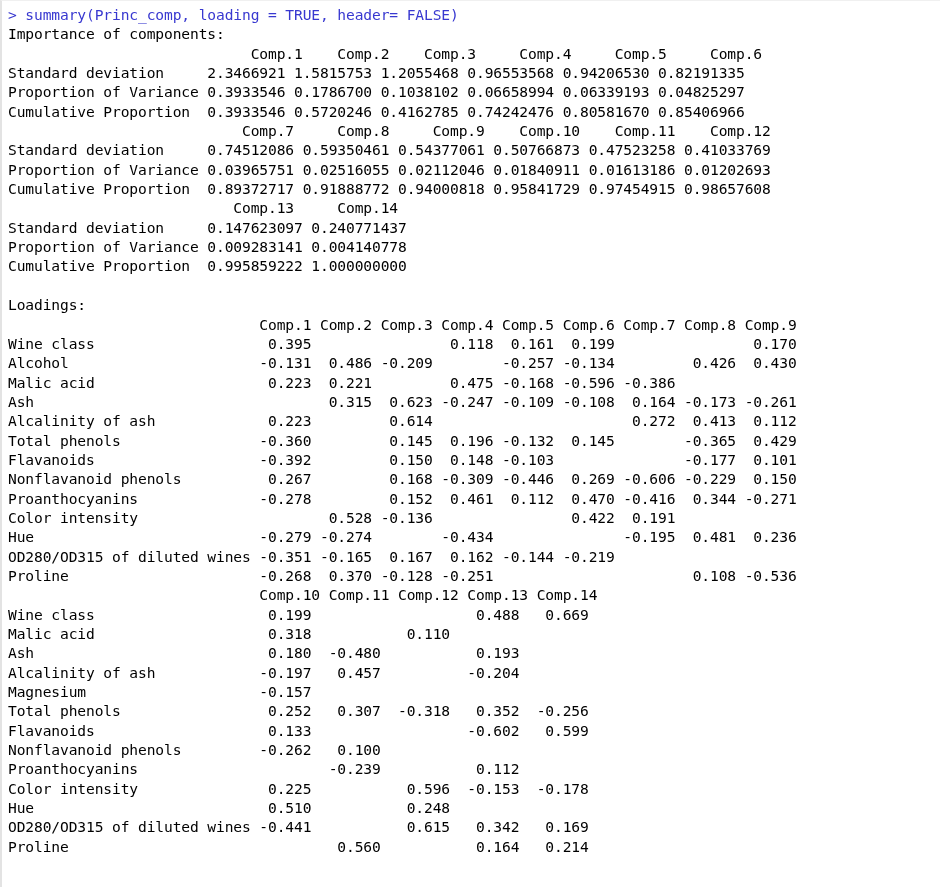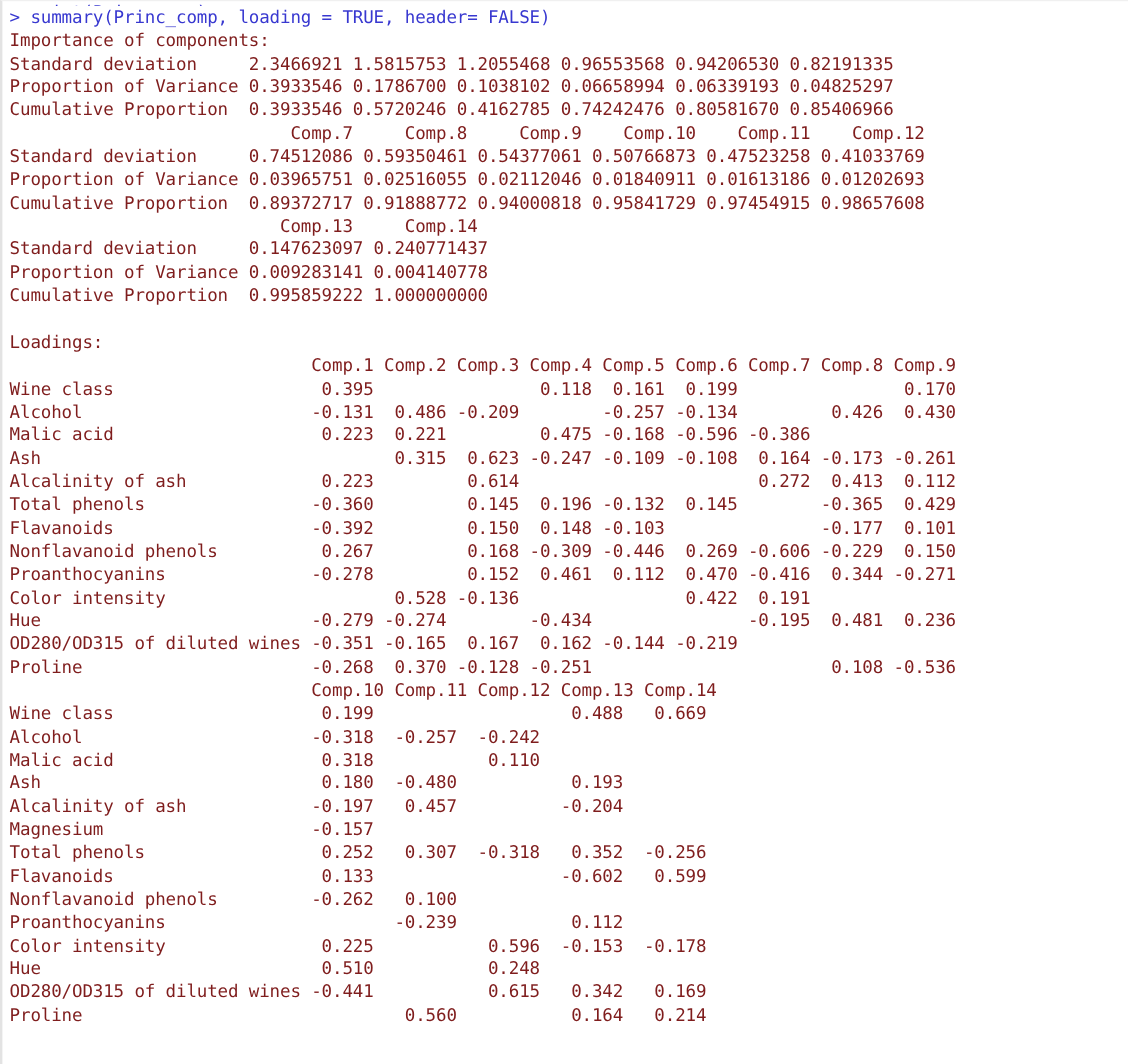--- a/index.html
+++ b/index.html
@@ -24,21 +24,21 @@
     padding: 0px 0 0 6px;
     overflow: hidden;
   }
   pre.line {
     margin: 0;
     padding: 0;
     font-family: "DejaVu Sans Mono", "Liberation Mono", monospace;
     font-size: 14.6px;
     line-height: 19.35px;
     letter-spacing: -0.12px;
-    color: #7f1d1d;
+    color: #000000;
     white-space: pre;
     font-weight: 400;
   }
   pre.prompt {
     color: #3838d0;
   }
   pre.blank {
     height: 19.35px;
   }
   .clipped-top {
@@ -51,20 +51,21 @@
 
 <div id="console">
 
   <div class="clipped-top">
     <pre class="line prompt">&gt; print(Princ_comp)</pre>
   </div>
 
   <div id="lines">
       <pre class="line prompt">&gt; summary(Princ_comp, loading = TRUE, header= FALSE)</pre>
       <pre class="line">Importance of components:</pre>
+      <pre class="line">                            Comp.1    Comp.2    Comp.3     Comp.4     Comp.5     Comp.6</pre>
       <pre class="line">Standard deviation     2.3466921 1.5815753 1.2055468 0.96553568 0.94206530 0.82191335</pre>
       <pre class="line">Proportion of Variance 0.3933546 0.1786700 0.1038102 0.06658994 0.06339193 0.04825297</pre>
       <pre class="line">Cumulative Proportion  0.3933546 0.5720246 0.4162785 0.74242476 0.80581670 0.85406966</pre>
       <pre class="line">                           Comp.7     Comp.8     Comp.9    Comp.10    Comp.11    Comp.12</pre>
       <pre class="line">Standard deviation     0.74512086 0.59350461 0.54377061 0.50766873 0.47523258 0.41033769</pre>
       <pre class="line">Proportion of Variance 0.03965751 0.02516055 0.02112046 0.01840911 0.01613186 0.01202693</pre>
       <pre class="line">Cumulative Proportion  0.89372717 0.91888772 0.94000818 0.95841729 0.97454915 0.98657608</pre>
       <pre class="line">                          Comp.13     Comp.14</pre>
       <pre class="line">Standard deviation     0.147623097 0.240771437</pre>
       <pre class="line">Proportion of Variance 0.009283141 0.004140778</pre>
@@ -80,21 +81,20 @@
       <pre class="line">Total phenols                -0.360         0.145  0.196 -0.132  0.145        -0.365  0.429</pre>
       <pre class="line">Flavanoids                   -0.392         0.150  0.148 -0.103               -0.177  0.101</pre>
       <pre class="line">Nonflavanoid phenols          0.267         0.168 -0.309 -0.446  0.269 -0.606 -0.229  0.150</pre>
       <pre class="line">Proanthocyanins              -0.278         0.152  0.461  0.112  0.470 -0.416  0.344 -0.271</pre>
       <pre class="line">Color intensity                      0.528 -0.136                0.422  0.191              </pre>
       <pre class="line">Hue                          -0.279 -0.274        -0.434               -0.195  0.481  0.236</pre>
       <pre class="line">OD280/OD315 of diluted wines -0.351 -0.165  0.167  0.162 -0.144 -0.219                     </pre>
       <pre class="line">Proline                      -0.268  0.370 -0.128 -0.251                       0.108 -0.536</pre>
       <pre class="line">                             Comp.10 Comp.11 Comp.12 Comp.13 Comp.14</pre>
       <pre class="line">Wine class                    0.199                   0.488   0.669</pre>
-      <pre class="line">Alcohol                      -0.318  -0.257  -0.242                </pre>
       <pre class="line">Malic acid                    0.318           0.110                </pre>
       <pre class="line">Ash                           0.180  -0.480           0.193        </pre>
       <pre class="line">Alcalinity of ash            -0.197   0.457          -0.204        </pre>
       <pre class="line">Magnesium                    -0.157                                </pre>
       <pre class="line">Total phenols                 0.252   0.307  -0.318   0.352  -0.256</pre>
       <pre class="line">Flavanoids                    0.133                  -0.602   0.599</pre>
       <pre class="line">Nonflavanoid phenols         -0.262   0.100                        </pre>
       <pre class="line">Proanthocyanins                      -0.239           0.112        </pre>
       <pre class="line">Color intensity               0.225           0.596  -0.153  -0.178</pre>
       <pre class="line">Hue                           0.510           0.248                </pre>

